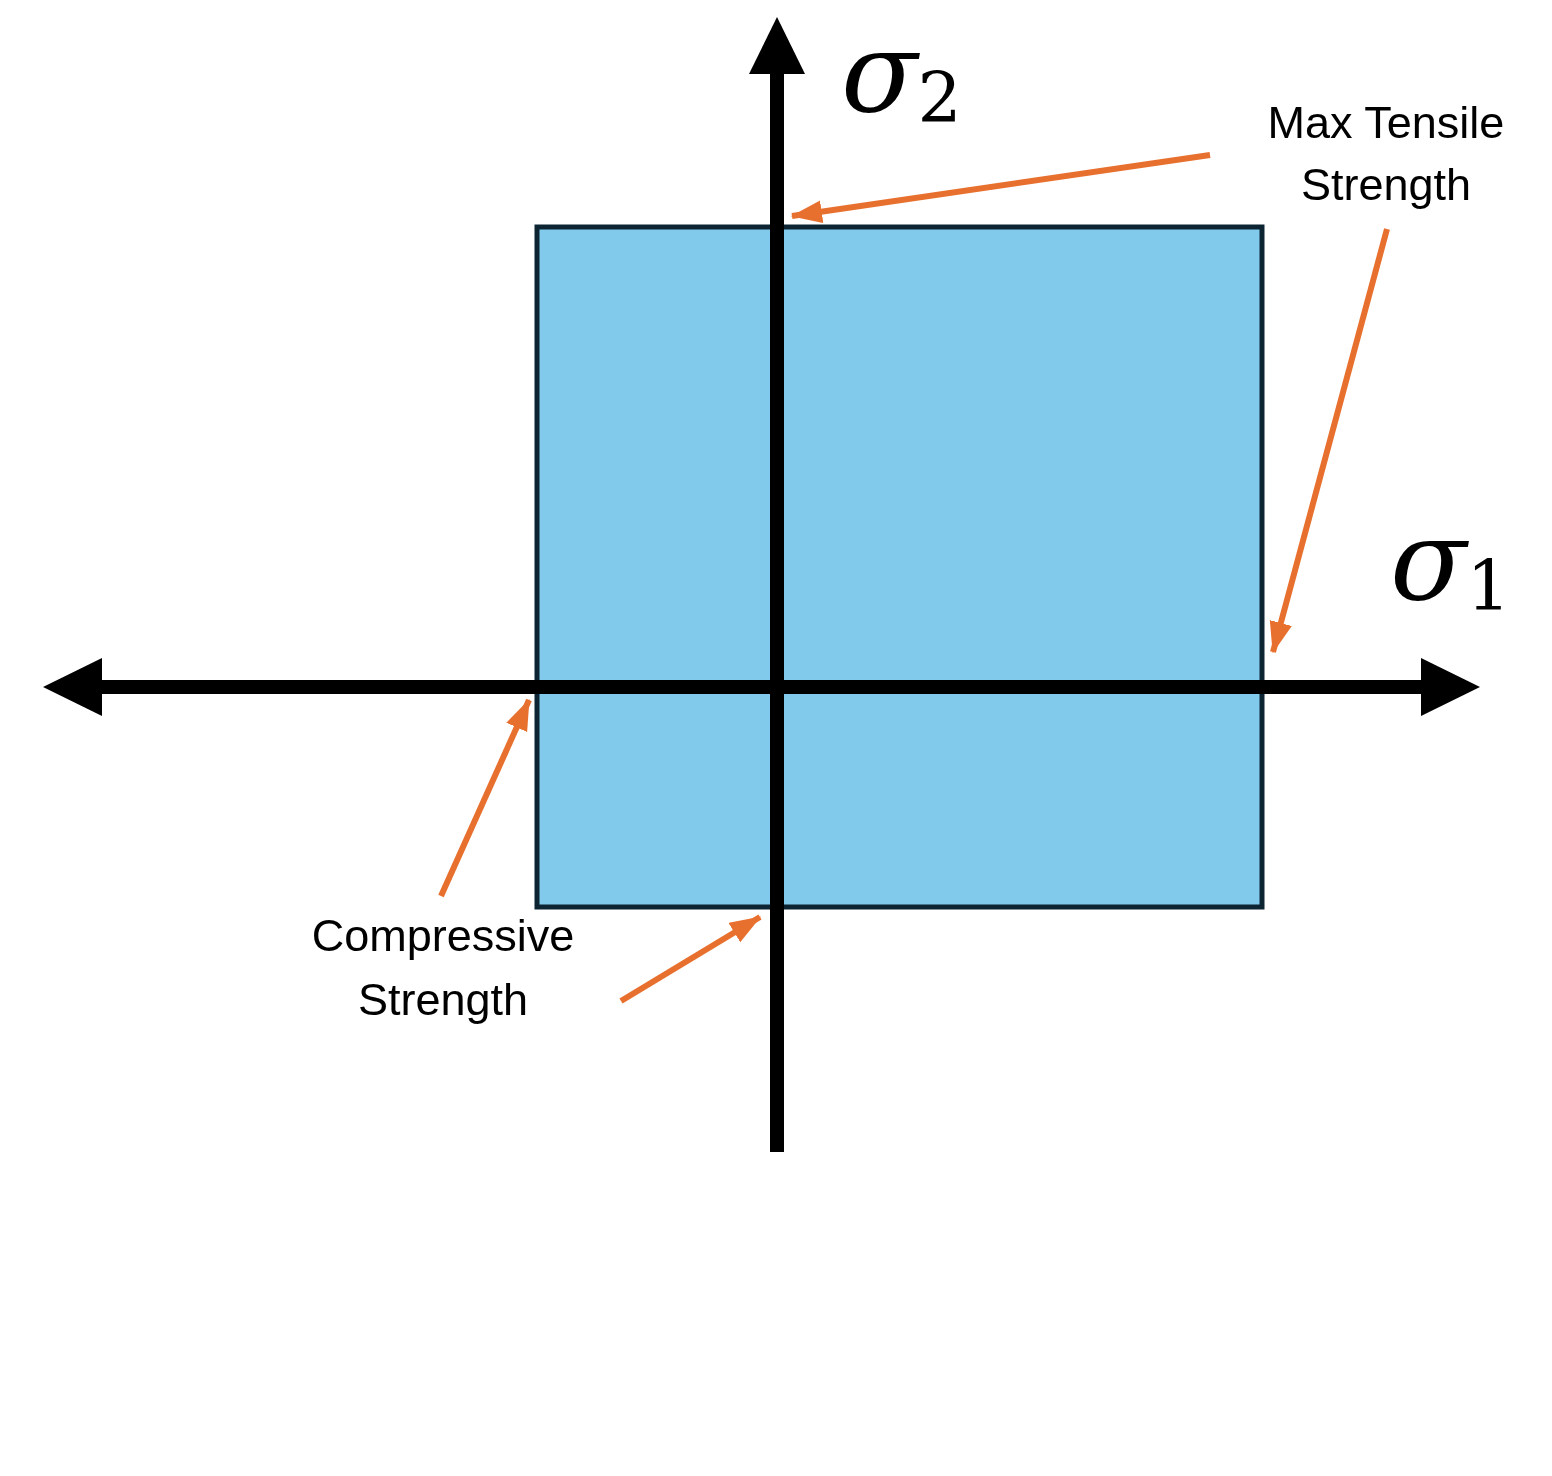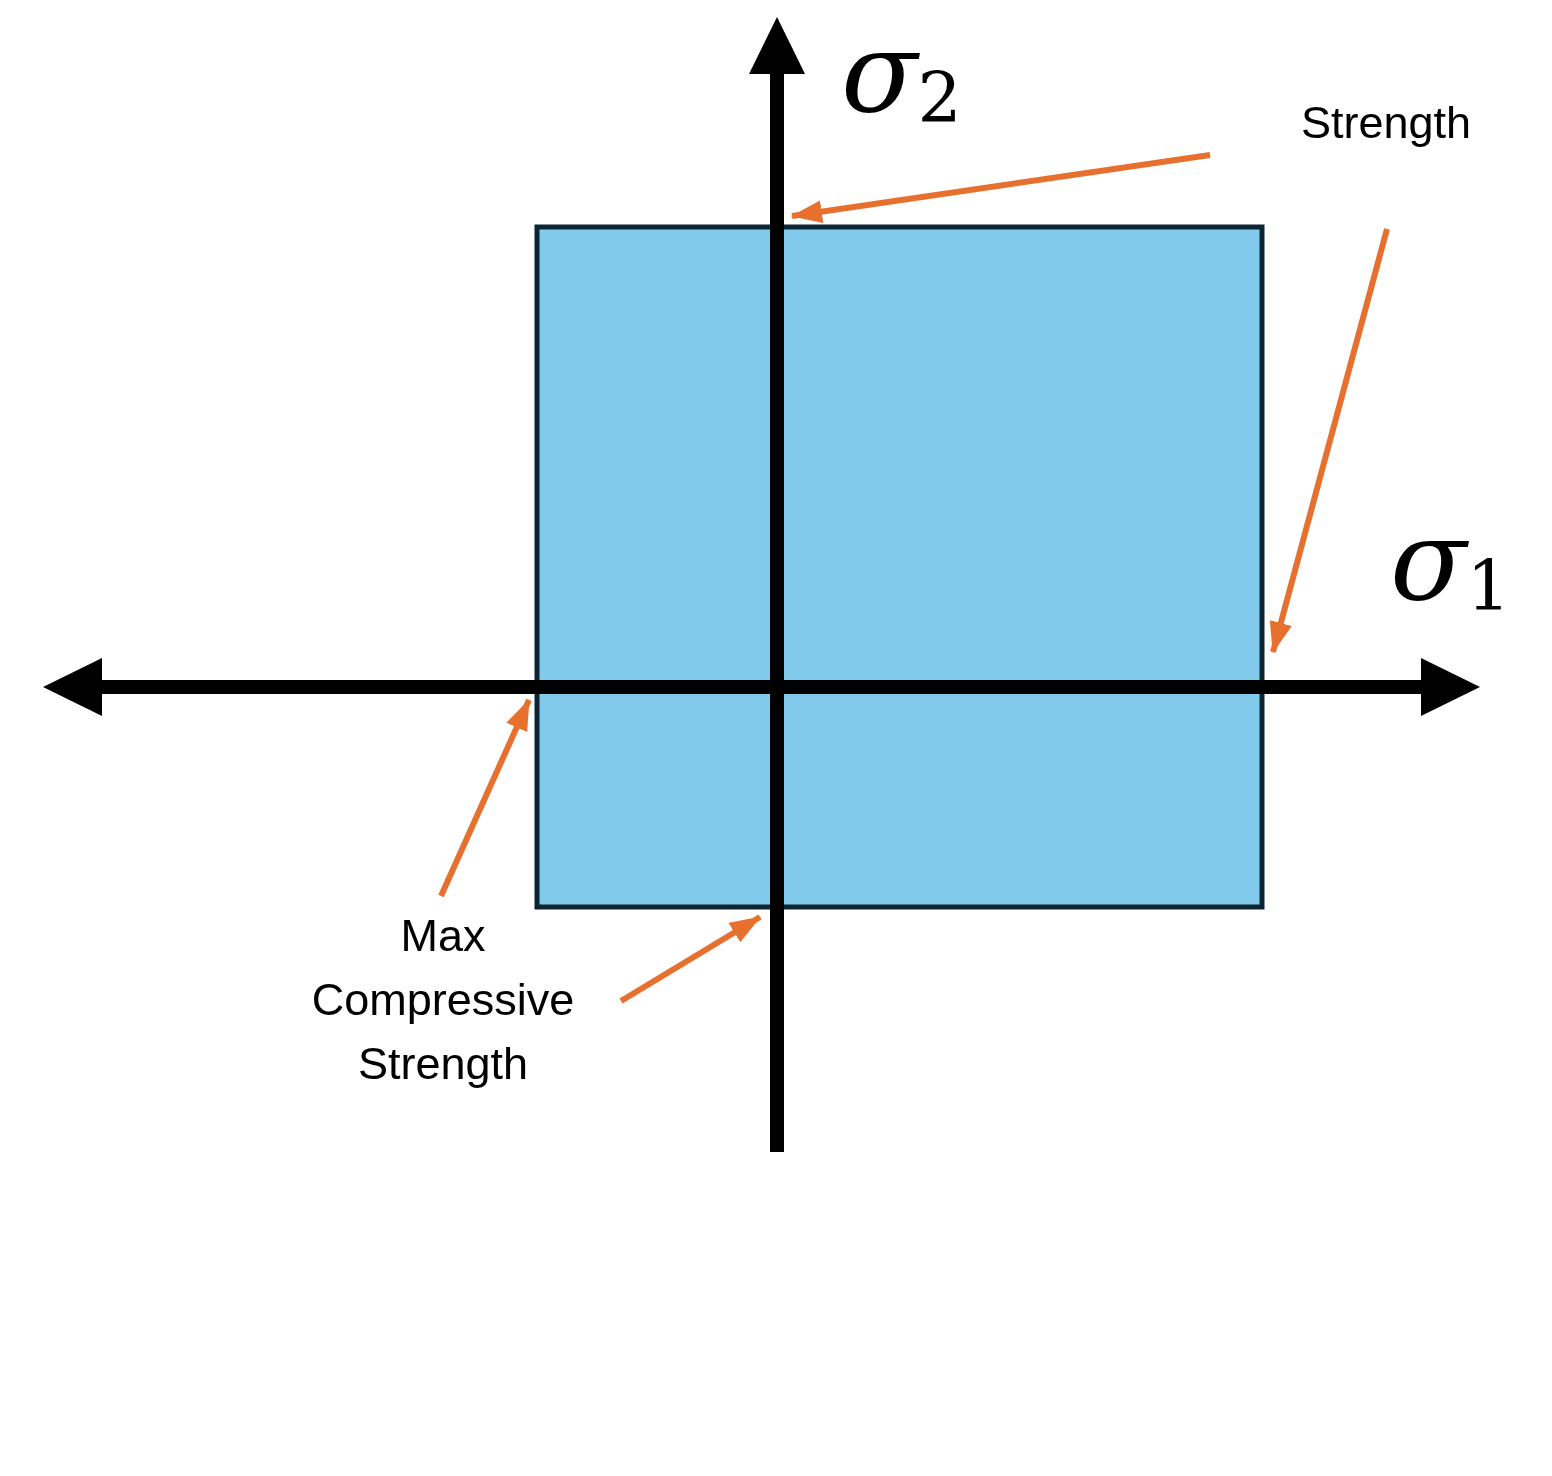--- a/index.html
+++ b/index.html
@@ -77,22 +77,22 @@
 
   <div class="axis-label" style="left:841px; top:16px;">
     <span>σ</span><span class="subscript">2</span>
   </div>
 
   <div class="axis-label" style="left:1390px; top:504px;">
     <span>σ</span><span class="subscript">1</span>
   </div>
 
   <div class="annotation tensile">
+    <span class="line">Max Tensile</span>
     <span class="line">Strength</span>
   </div>
 
   <div class="annotation compressive">
-    <span class="line">Max</span>
     <span class="line">Compressive</span>
     <span class="line">Strength</span>
   </div>
 
 </div>
 
 </body></html>

